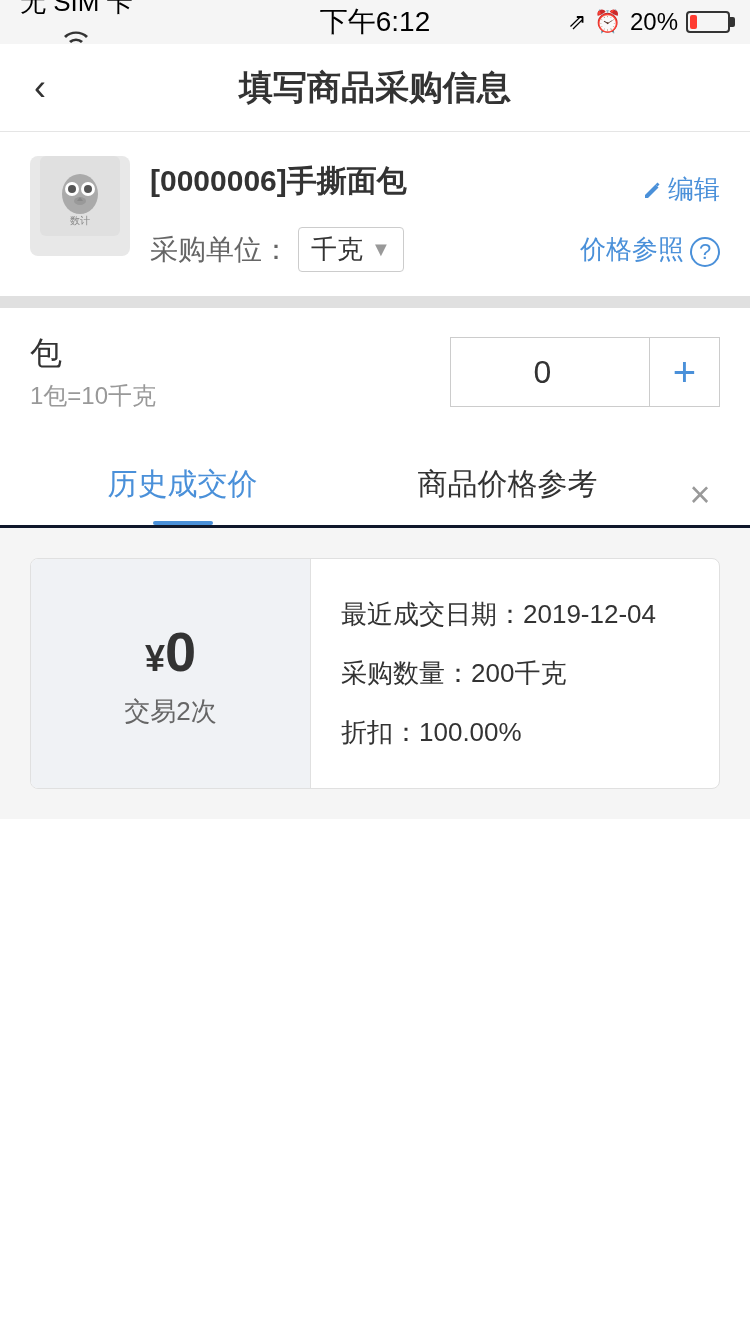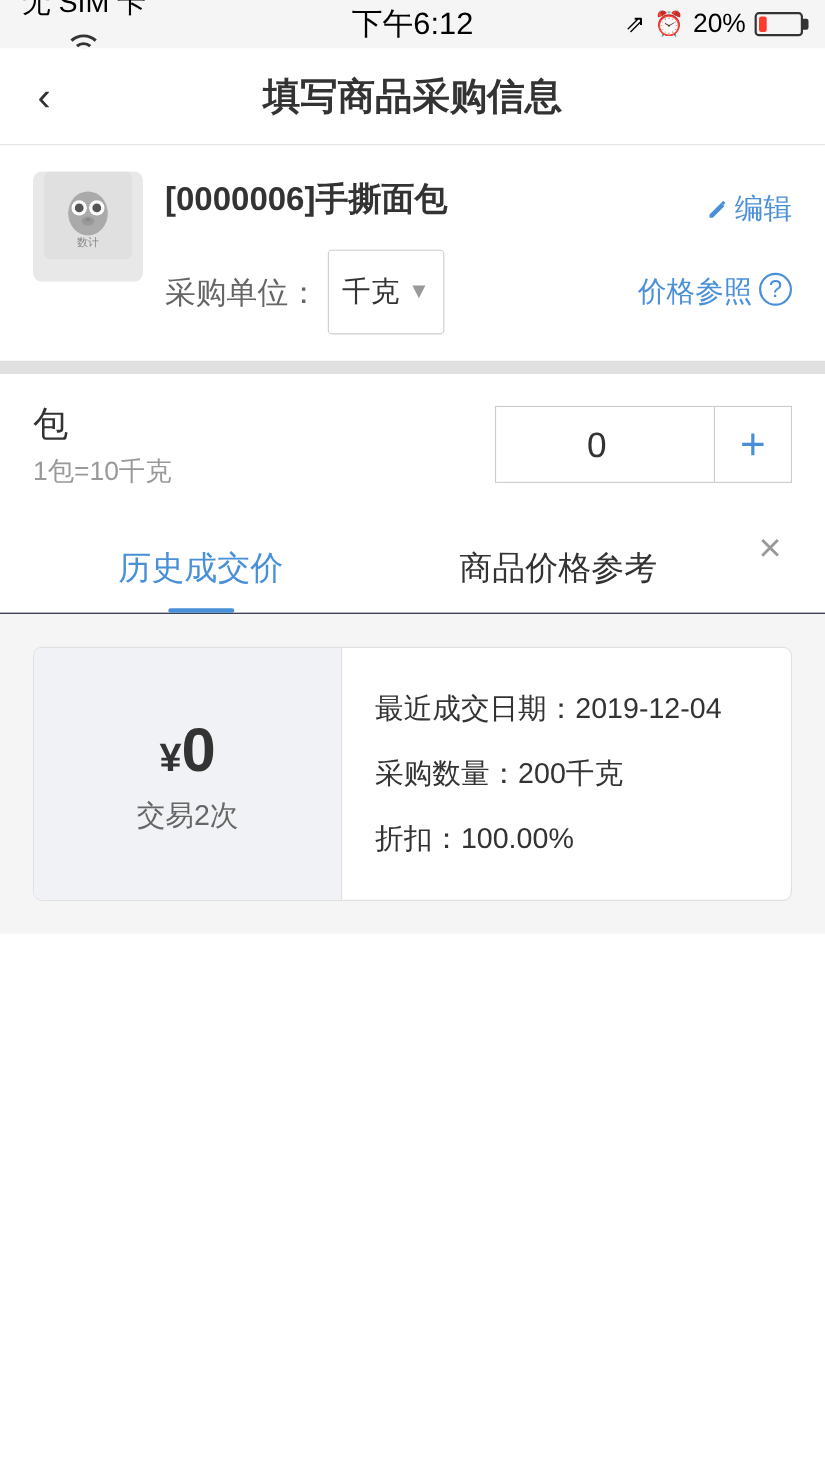--- a/index.html
+++ b/index.html
@@ -152,36 +152,36 @@
     }
     .unit-label {
       font-size: 28px;
       color: #666;
     }
     .unit-select {
       display: inline-flex;
       align-items: center;
       border: 1px solid #ccc;
       border-radius: 4px;
-      padding: 20px 12px;
+      padding: 4px 12px;
       font-size: 26px;
       color: #333;
       cursor: pointer;
       background: #fff;
       gap: 8px;
     }
     .unit-select .arrow {
       font-size: 20px;
       color: #999;
     }
     .price-ref-btn {
       font-size: 26px;
       color: #4a90d9;
       display: flex;
-      align-items: flex-start;
+      align-items: flex-end;
       gap: 6px;
       cursor: pointer;
     }
 
     
     .divider-bar {
       width: 750px;
       height: 12px;
       background: #e0e0e0;
     }
@@ -237,22 +237,22 @@
       cursor: pointer;
     }
 
     
     .tab-container {
       background: #fff;
       margin-top: 0;
     }
     .tab-bar {
       display: flex;
-      align-items: flex-start;
-      border-bottom: 1px solid #0f172a;
+      align-items: flex-end;
+      border-bottom: 3px solid #0f172a;
       position: relative;
       padding: 0 20px;
     }
     .tab-item {
       flex: 1;
       text-align: center;
       padding: 28px 0 20px;
       font-size: 30px;
       color: #333;
       cursor: pointer;

